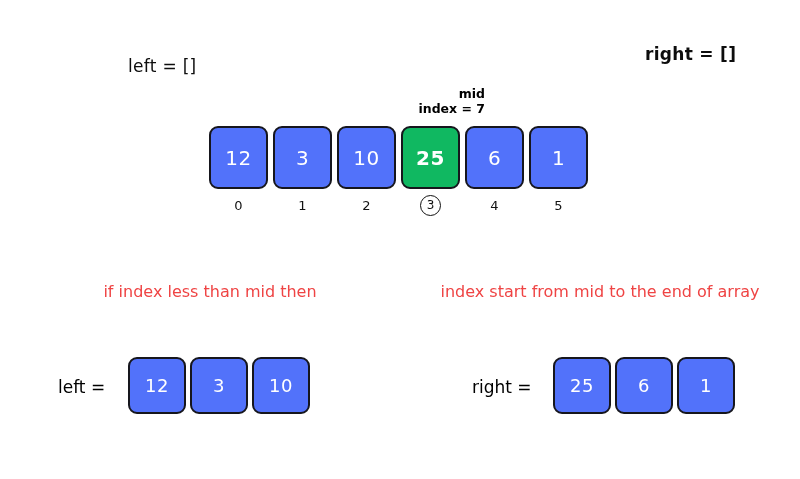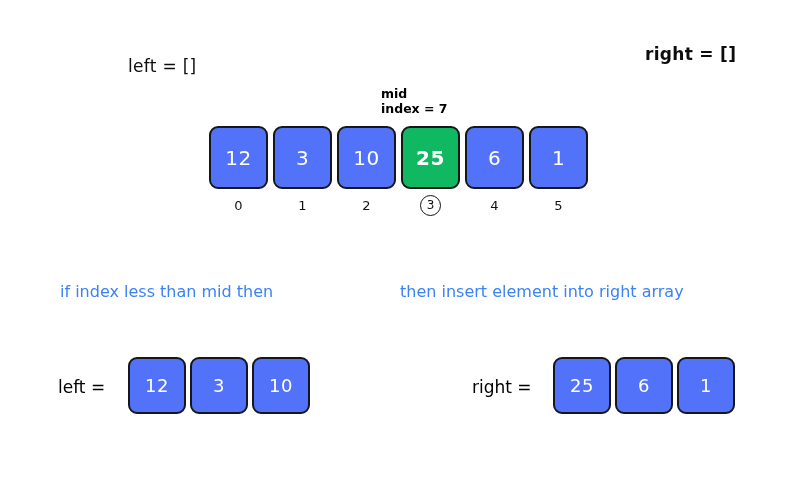--- a/index.html
+++ b/index.html
@@ -28,21 +28,21 @@
     font-size: 17px;
     letter-spacing: 0.3px;
     white-space: nowrap;
     color: #0d0d0d;
   }
   #left-acc-label  { left: 128px; top: 56px; }
   #right-acc-label { left: 645px; top: 44px; font-weight: bold; }
 
   
   .mid-caption {
-    text-align: left;
+    text-align: right;
     font-weight: bold;
     font-size: 12.5px;
     line-height: 15px;
     white-space: nowrap;
     color: #000;
   }
   #mid-caption { left: 381px; top: 86px; width: 104px; }
 
   
   .array-row {
@@ -98,25 +98,25 @@
     border: 1.3px solid #111;
     border-radius: 50%;
     display: flex;
     align-items: center;
     justify-content: center;
     font-size: 12px;
   }
 
   
   .explain {
-    text-align: left;
+    text-align: center;
     font-size: 16px;
     line-height: 24px;
     white-space: nowrap;
-    color: #3b82f6;
+    color: #ef4444;
   }
   #explain-left  { left: 60px;  top: 280px; width: 300px; }
   #explain-right { left: 400px; top: 280px; width: 400px; }
 
   
   .result-label {
     font-size: 17px;
     white-space: nowrap;
     color: #000000;
   }
@@ -175,21 +175,21 @@
     <div class="index-slot">
       <span class="index-num">5</span>
     </div>
   </div>
 
   <div class="abs explain" id="explain-left">
     <div>if index less than mid then</div>
   </div>
 
   <div class="abs explain" id="explain-right">
-    <div>then insert element into right array</div>
+    <div>index start from mid to the end of array</div>
   </div>
 
   <div class="abs result-label" id="left-result-label">left =</div>
 
   <div class="abs array-row result-array" id="left-result-array">
     <div class="cell">12</div>
     <div class="cell">3</div>
     <div class="cell">10</div>
   </div>
 

